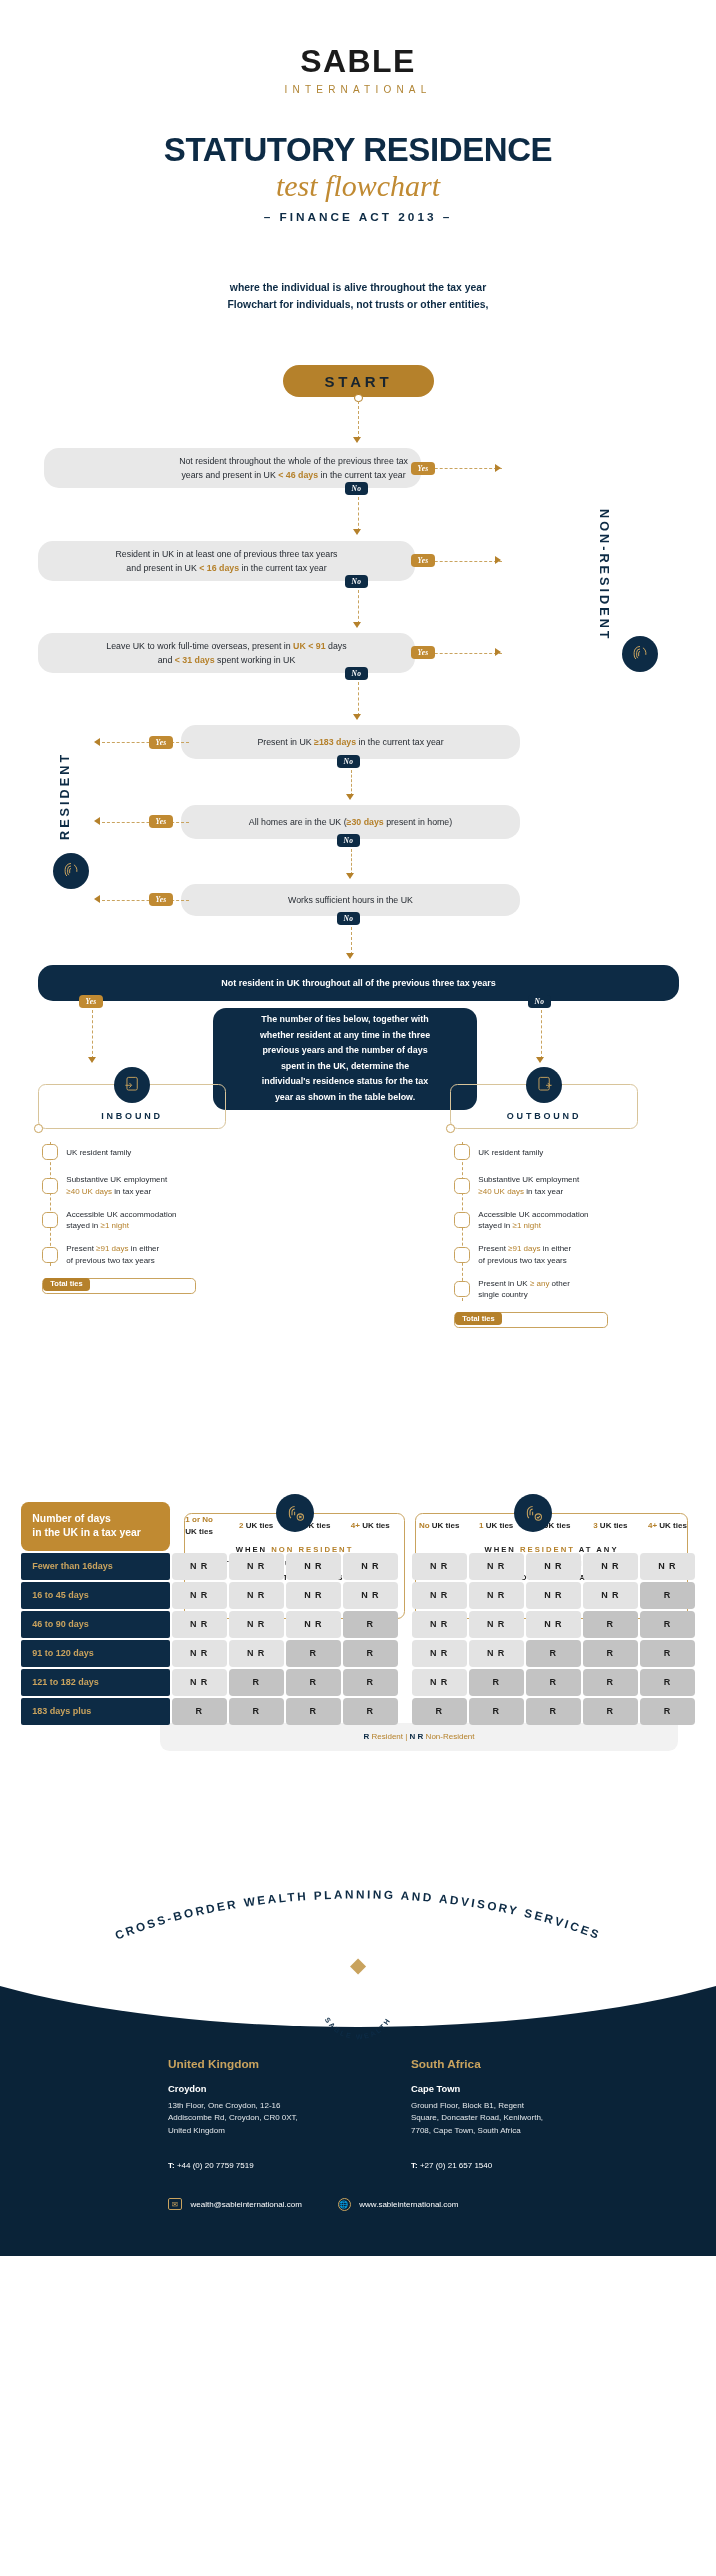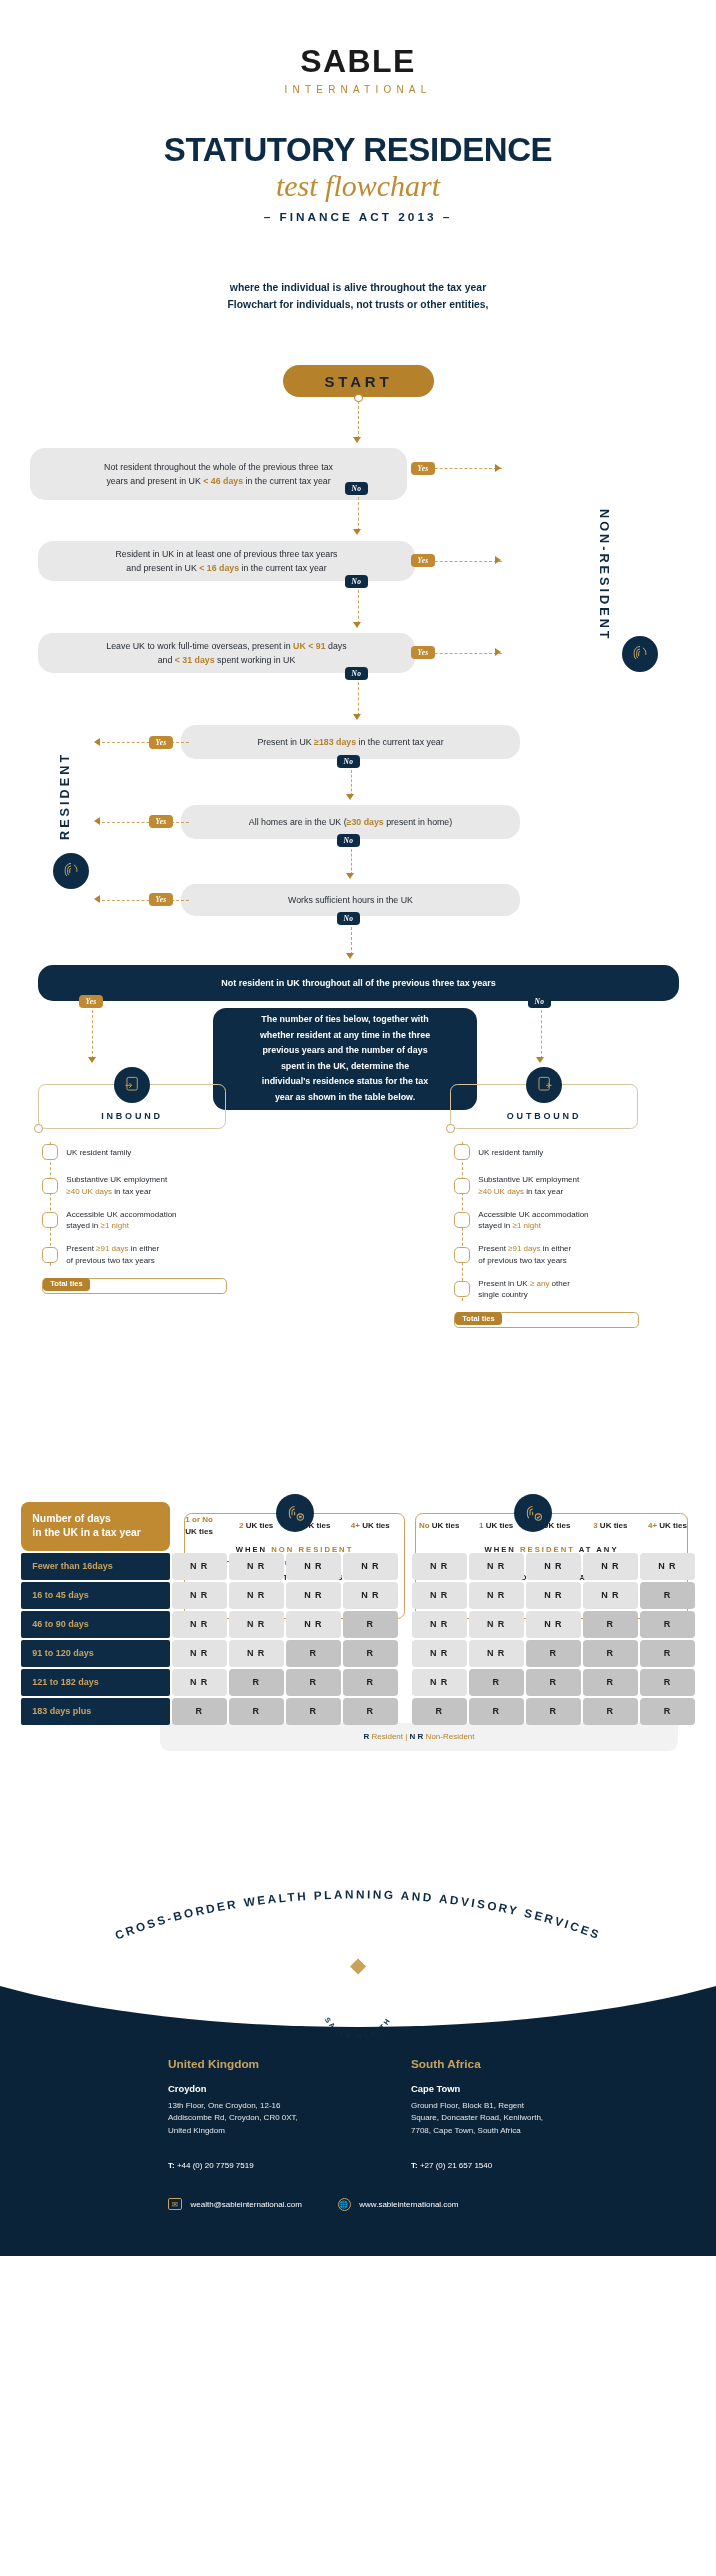--- a/index.html
+++ b/index.html
@@ -135,21 +135,21 @@
     margin-bottom: 11.3px; min-height: 21px;
   }
   .tie-box {
     width: 16px; height: 16px; border: 0.9px solid #c9a35e; border-radius: 4.7px;
     background: #fff; flex: 0 0 16px; z-index: 2;
   }
   .tie-text { font-size: 8px; line-height: 1.45; color: #262b32; }
   .tie-text .hl { color: #b5812b; }
   .total-ties {
     position: relative; border: 0.9px solid #c9a35e; border-radius: 4.7px;
-    height: 16px; margin-top: 3.8px; margin-left: 3.8px; width: 185px;
+    height: 16px; margin-top: 3.8px; margin-left: 3.8px; width: 154px;
   }
   .total-ties .lab {
     position: absolute; left: 0; top: -0.9px; background: #b5812b; color: #fff;
     font-size: 7.5px; font-weight: 700; padding: 2.8px 7.5px; border-radius: 3.8px;
     line-height: 1;
   }
 
   
   .table-wrap { position: relative; margin-top: 32px; padding: 0 19px 0 19px; }
   .grp-box {
@@ -256,21 +256,21 @@
     <div>Flowchart for individuals, not trusts or other entities,</div>
   </div>
 
   <div class="flow">
 
     <div class="start-pill">START</div>
     <div class="dot-node" style="left:354px; top:36px;"></div>
     <div class="vline" style="left:358px; top:43px; height:38px;"></div>
     <div class="arrow-down" style="left:353px; top:79px;"></div>
 
-    <div class="qbox" style="left:30px; top:90px; width:377px; height:52px;">
+    <div class="qbox" style="left:44px; top:90px; width:377px; height:40px;justify-content:flex-end;">
       <span>
         <span>Not resident throughout the whole of the previous three tax</span><br>
         <span>years and present in UK </span><span class="hl">&lt; 46 days</span><span> in the current tax year</span>
       </span>
     </div>
     <div class="hline" style="left:415px; top:110px; width:87px;"></div>
     <div class="tag yes" style="left:411px; top:104px;">Yes</div>
     <div style="position:absolute;left:495px;top:106px;width:0;height:0;border-top:4.7px solid transparent;border-bottom:4.7px solid transparent;border-left:6.6px solid #b5812b;"></div>
     <div class="tag no" style="left:345px; top:124px;">No</div>
     <div class="vline" style="left:358px; top:139px; height:34px;"></div>

